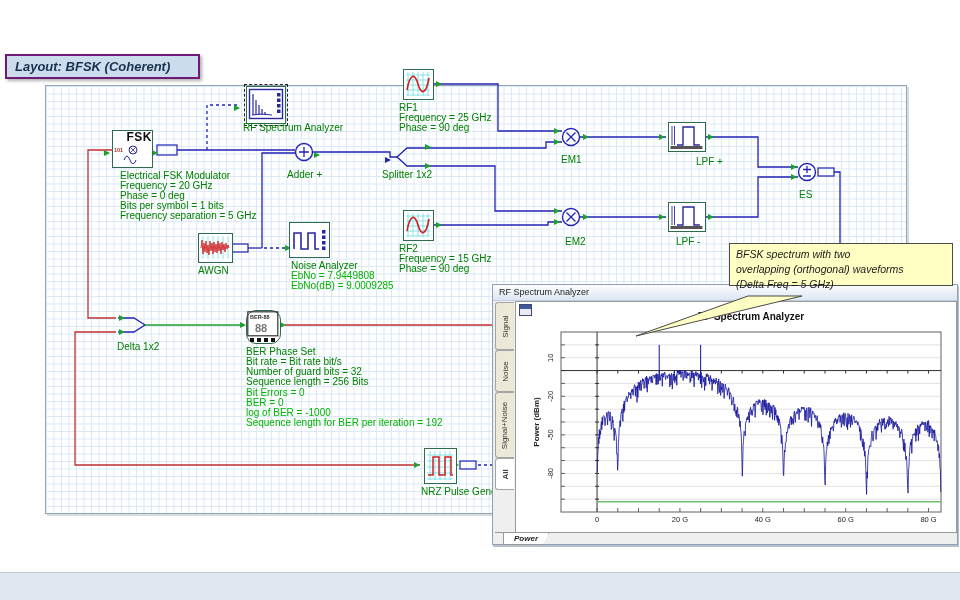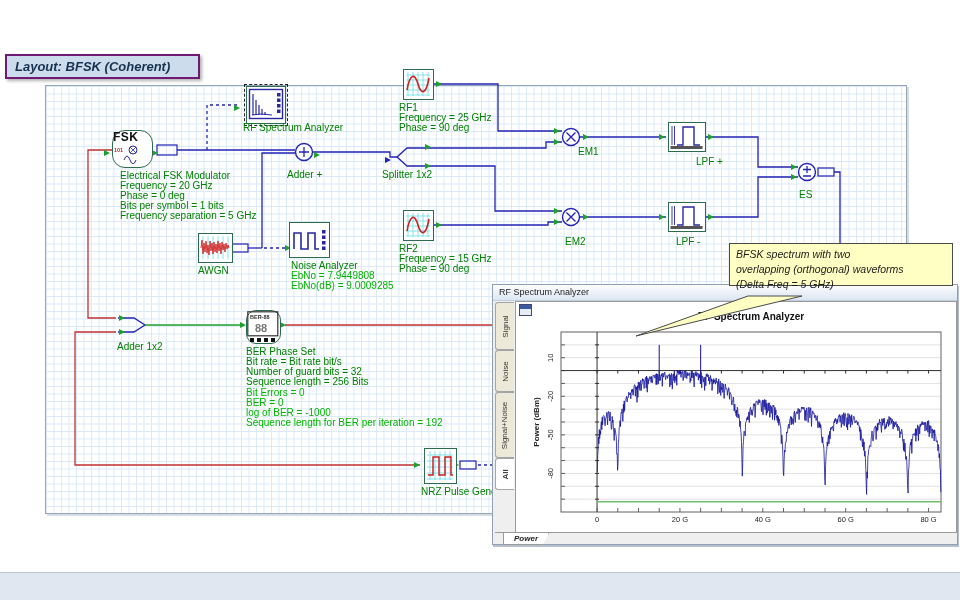--- a/index.html
+++ b/index.html
@@ -9,21 +9,21 @@
   
   #canvas{left:45px;top:85px;width:860px;height:427px;border:1px solid #93a5b6;
     background-image:linear-gradient(#dbe9f7 1px,transparent 1px),
                      linear-gradient(90deg,#dbe9f7 1px,transparent 1px);
     background-size:7.5px 7.5px;background-color:#fff;box-shadow:2px 2px 0 #d4dce4;}
   #wires{left:0;top:0;width:960px;height:600px;z-index:2;pointer-events:none;}
   
   .blk{z-index:3;background:#fff;border:1.5px solid #2e6a50;box-sizing:border-box;}
   .blk svg{display:block;}
   #blk-rfsa{outline:1.5px dashed #222;outline-offset:1px;}
-  #blk-fsk{text-align:left;border-radius:13px;}
+  #blk-fsk{text-align:right;}
   .fsk-title{font-weight:bold;font-size:12px;line-height:13px;color:#101010;letter-spacing:.5px;}
   
   .glabel{z-index:3;font-size:10px;line-height:10px;color:#008000;white-space:pre-line;}
   .gbright{color:#00b400;}
   
   #layout-label{left:5px;top:54px;width:195px;height:25px;background:#cddcec;border:2px solid #701a75;
     z-index:4;display:flex;align-items:center;padding-left:8px;box-sizing:border-box;
     box-shadow:2px 2px 3px rgba(0,0,0,.3);}
   #layout-label span{font-size:13px;font-weight:bold;font-style:italic;color:#16324f;}
   
@@ -220,30 +220,30 @@
 Frequency separation = 5  GHz</div>
 <div class="abs glabel" style="left:243px;top:123px;">RF Spectrum Analyzer</div>
 <div class="abs glabel" style="left:399px;top:103px;">RF1
 Frequency = 25  GHz
 Phase = 90  deg</div>
 <div class="abs glabel" style="left:399px;top:244px;">RF2
 Frequency = 15  GHz
 Phase = 90  deg</div>
 <div class="abs glabel" style="left:287px;top:170px;">Adder +</div>
 <div class="abs glabel" style="left:382px;top:170px;">Splitter 1x2</div>
-<div class="abs glabel" style="left:561px;top:147px;margin-left:17px;">EM1</div>
+<div class="abs glabel" style="left:561px;top:155px;">EM1</div>
 <div class="abs glabel" style="left:676px;top:157px;padding-left:20px;">LPF +</div>
 <div class="abs glabel" style="left:565px;top:237px;">EM2</div>
 <div class="abs glabel" style="left:676px;top:237px;">LPF -</div>
 <div class="abs glabel" style="left:799px;top:190px;">ES</div>
 <div class="abs glabel" style="left:198px;top:266px;">AWGN</div>
 <div class="abs glabel" style="left:291px;top:261px;">Noise Analyzer</div>
 <div class="abs glabel gbright" style="left:291px;top:271px;">EbNo = 7.9449808
 EbNo(dB) = 9.0009285</div>
-<div class="abs glabel" style="left:117px;top:342px;">Adder 1x2</div>
+<div class="abs glabel" style="left:117px;top:342px;">Delta 1x2</div>
 <div class="abs glabel" style="left:246px;top:347px;">BER Phase Set</div>
 <div class="abs glabel" style="left:246px;top:357px;">Bit rate = Bit rate  bit/s
 Number of guard bits = 32
 Sequence length = 256  Bits</div>
 <div class="abs glabel gbright" style="left:246px;top:388px;">Bit Errors = 0
 BER = 0
 log of BER = -1000
 Sequence length for BER per iteration = 192</div>
 <div class="abs glabel" style="left:421px;top:487px;">NRZ Pulse Generator</div>
 

